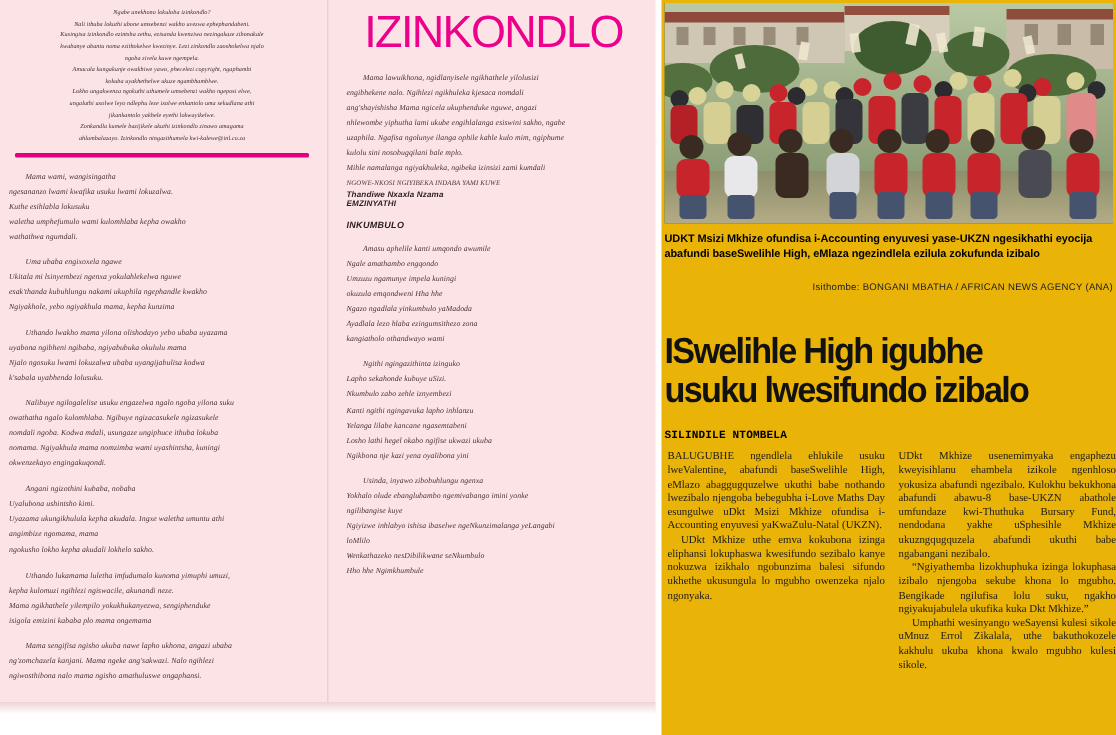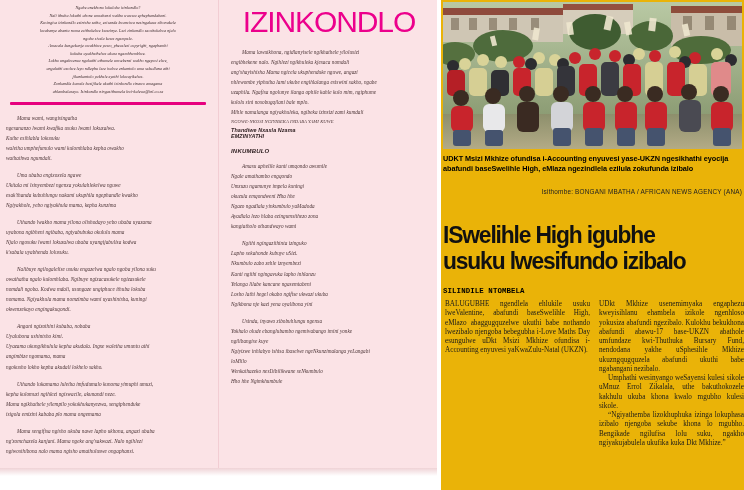--- a/index.html
+++ b/index.html
@@ -384,22 +384,23 @@
     <h1 class="headline">
       <span>ISwelihle High igubhe</span>
       <span class="l2">usuku lwesifundo izibalo</span>
     </h1>
 
     <div class="byline">SILINDILE NTOMBELA</div>
 
     <div class="body-cols">
       <div class="bcol" id="art-col1">
           <p>BALUGUBHE ngendlela ehlukile usuku lweValentine, abafundi baseSwelihle High, eMlazo abaggugquzelwe ukuthi babe nothando lwezibalo njengoba bebegubha i-Love Maths Day esungulwe uDkt Msizi Mkhize ofundisa i-Accounting enyuvesi yaKwaZulu-Natal (UKZN).</p>
+          <p class="ind">UDkt Mkhize uthe emva kokubona izinga eliphansi lokuphaswa kwesifundo sezibalo kanye nokuzwa izikhalo ngobunzima balesi sifundo ukhethe ukusungula lo mgubho owenzeka njalo ngonyaka.</p>
         </div>
       <div class="bcol" id="art-col2">
-          <p>UDkt Mkhize usenemimyaka engaphezu kweyisihlanu ehambela izikole ngenhloso yokusiza abafundi ngezibalo. Kulokhu bekukhona abafundi abawu-17 base-UKZN abathole umfundaze kwi-Thuthuka Bursary Fund, nendodana yakhe uSphesihle Mkhize ukuzngqugquzela abafundi ukuthi babe ngabangani nezibalo.</p>
+          <p>UDkt Mkhize usenemimyaka engaphezu kweyisihlanu ehambela izikole ngenhloso yokusiza abafundi ngezibalo. Kulokhu bekukhona abafundi abawu-8 base-UKZN abathole umfundaze kwi-Thuthuka Bursary Fund, nendodana yakhe uSphesihle Mkhize ukuzngqugquzela abafundi ukuthi babe ngabangani nezibalo.</p>
+          <p class="ind">“Ngiyathemba lizokhuphuka izinga lokuphasa izibalo njengoba sekube khona lo mgubho. Bengikade ngilufisa lolu suku, ngakho ngiyakujabulela ukufika kuka Dkt Mkhize.”</p>
           <p class="ind">Umphathi wesinyango weSayensi kulesi sikole uMnuz Errol Zikalala, uthe bakuthokozele kakhulu ukuba khona kwalo mgubho kulesi sikole.</p>
-          <p class="ind">“Ngiyathemba lizokhuphuka izinga lokuphasa izibalo njengoba sekube khona lo mgubho. Bengikade ngilufisa lolu suku, ngakho ngiyakujabulela ukufika kuka Dkt Mkhize.”</p>
         </div>
     </div>
 
   </div>
 </div>
 
 </body></html>

